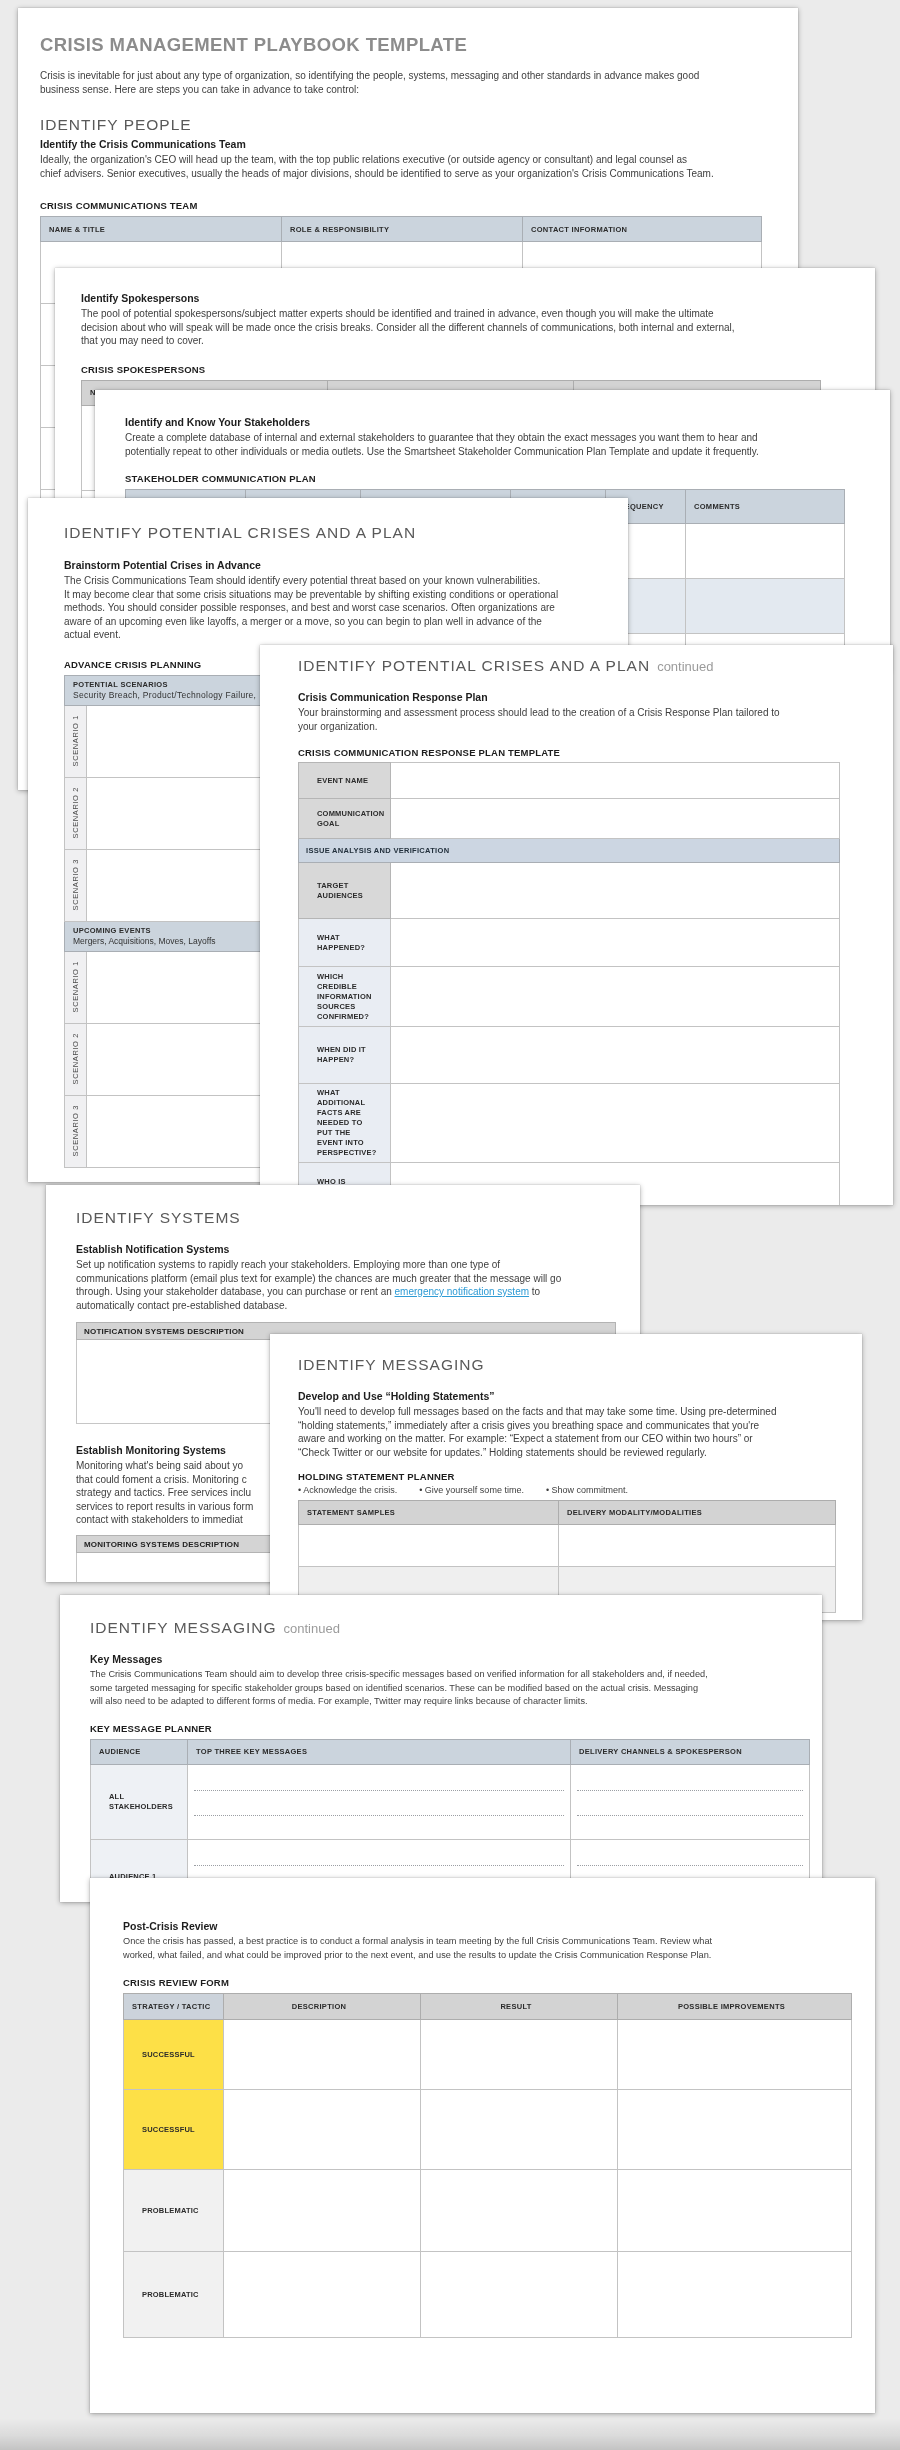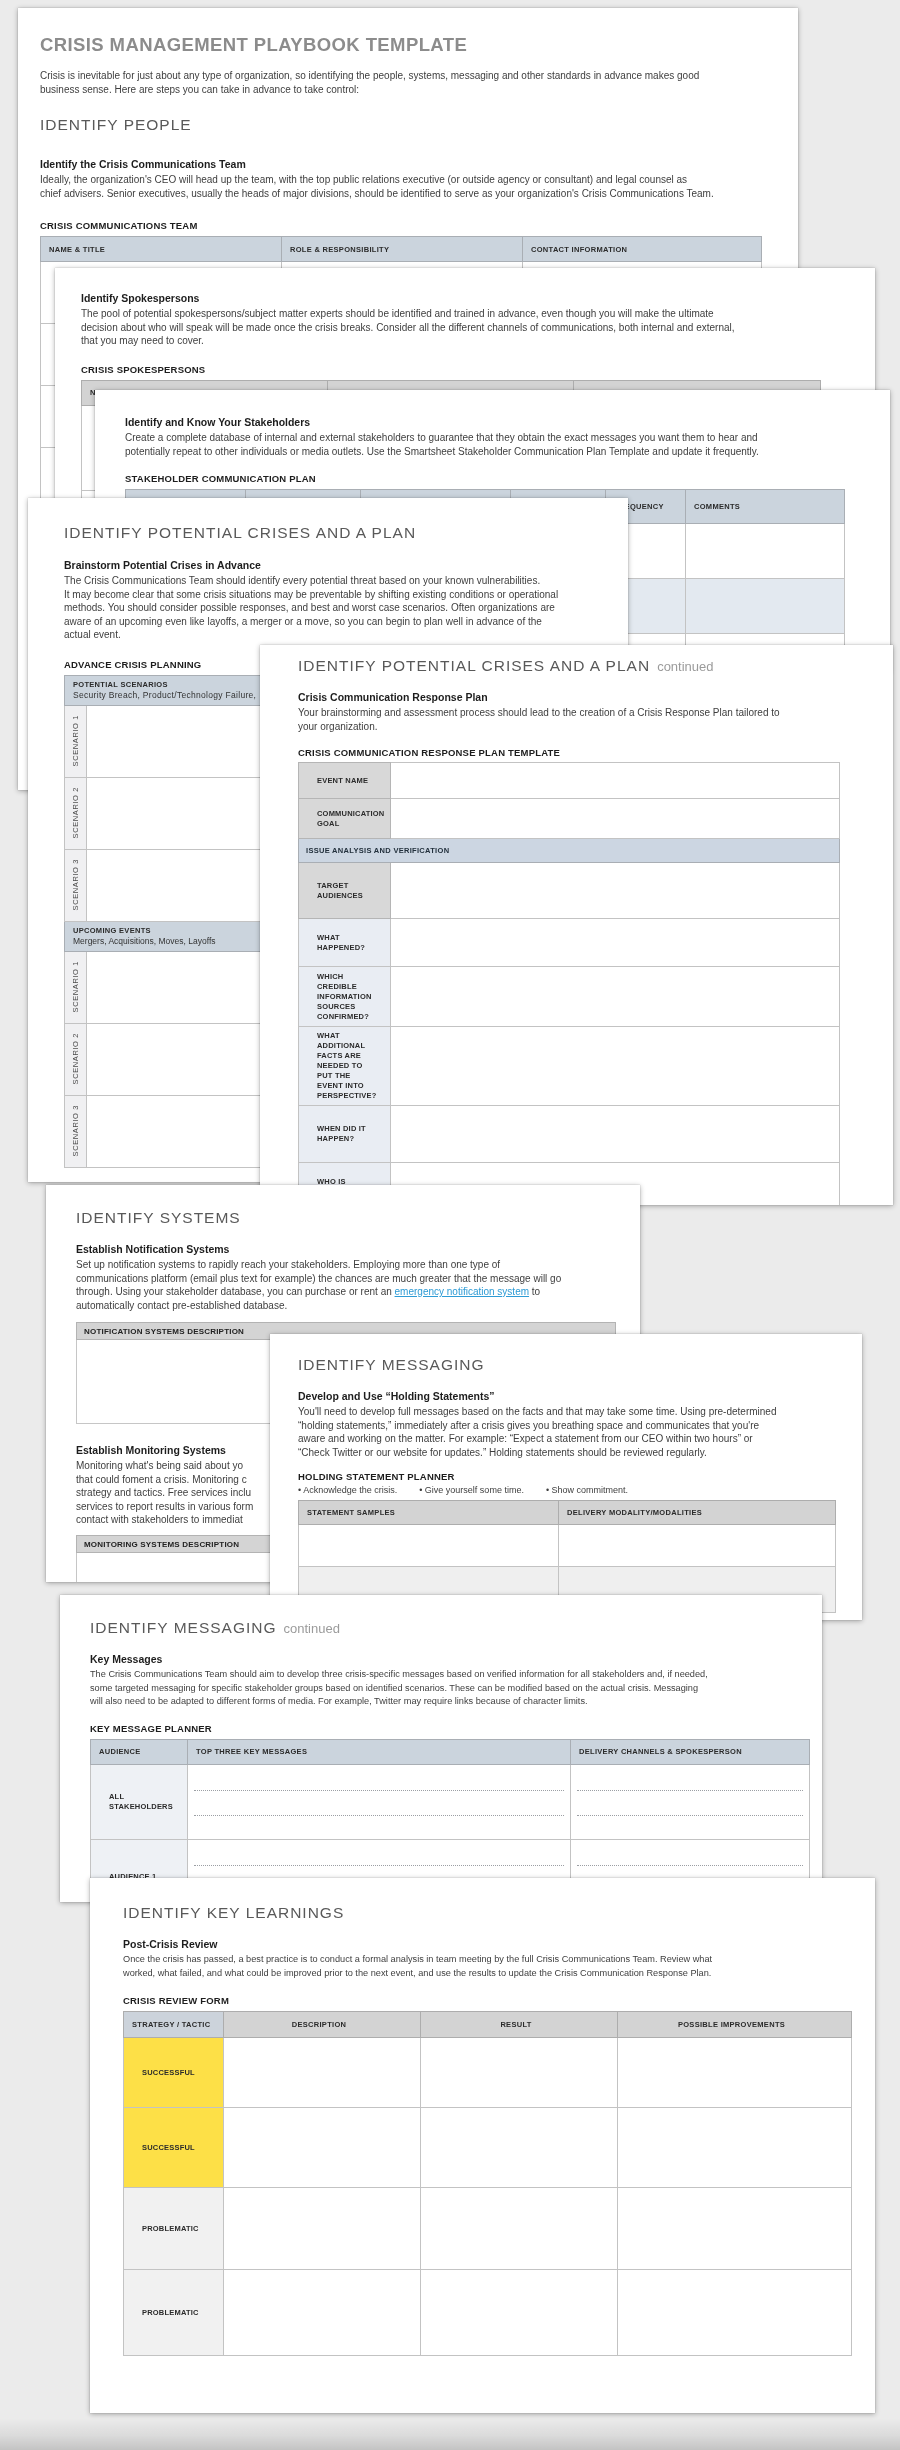--- a/index.html
+++ b/index.html
@@ -77,21 +77,21 @@
   }
 </style>
 </head>
 <body>
 
 <div class="card" style="left:18px; top:8px; width:780px; height:782px; padding:26px 38px 0 22px; z-index:1;">
   <div class="title">CRISIS MANAGEMENT PLAYBOOK TEMPLATE</div>
   <div class="p" style="margin-top:13px;">Crisis is inevitable for just about any type of organization, so identifying the people, systems, messaging and other standards in advance makes good
 business sense. Here are steps you can take in advance to take control:</div>
   <div class="h2" style="margin-top:20px;">IDENTIFY PEOPLE</div>
-  <div class="h3" style="margin-top:24px;">Identify the Crisis Communications Team</div>
+  <div class="h3" style="margin-top:4px;">Identify the Crisis Communications Team</div>
   <div class="p" style="margin-top:3px;">Ideally, the organization's CEO will head up the team, with the top public relations executive (or outside agency or consultant) and legal counsel as
 chief advisers. Senior executives, usually the heads of major divisions, should be identified to serve as your organization's Crisis Communications Team.</div>
   <div class="tlabel" style="margin-top:20px;">CRISIS COMMUNICATIONS TEAM</div>
   <table class="tbl" style="margin-top:5px; width:722px;">
     <colgroup>
         <col style="width:241px">
         <col style="width:241px">
         <col>
       </colgroup>
     <thead>
@@ -335,26 +335,26 @@
           <td></td>
         </tr>
       <tr style="height:48px;">
           <th class="rl rl-blue">WHAT HAPPENED?</th>
           <td></td>
         </tr>
       <tr style="height:60px;">
           <th class="rl rl-blue">WHICH CREDIBLE INFORMATION SOURCES CONFIRMED?</th>
           <td></td>
         </tr>
+      <tr style="height:57px;">
+          <th class="rl rl-blue">WHEN DID IT HAPPEN?</th>
+          <td></td>
+        </tr>
       <tr style="height:58px;">
           <th class="rl rl-blue">WHAT ADDITIONAL FACTS ARE NEEDED TO PUT THE EVENT INTO PERSPECTIVE?</th>
-          <td></td>
-        </tr>
-      <tr style="height:57px;">
-          <th class="rl rl-blue">WHEN DID IT HAPPEN?</th>
           <td></td>
         </tr>
       <tr style="height:48px;">
           <th class="rl rl-blue">WHO IS INVOLVED?</th>
           <td></td>
         </tr>
     </tbody>
   </table>
 </div>
 
@@ -453,21 +453,20 @@
         <td class="dotted">
             <div class="dl dl1"></div>
             <div class="dl dl2"></div>
           </td>
       </tr>
     </tbody>
   </table>
 </div>
 
 <div class="card" style="left:90px; top:1878px; width:785px; height:535px; padding:26px 23px 0 33px; z-index:9;">
-  <div class="h2">IDENTIFY KEY LEARNINGS</div>
   <div class="h3" style="margin-top:16px;">Post-Crisis Review</div>
   <div class="p" style="margin-top:3px; font-size:9.2px;">Once the crisis has passed, a best practice is to conduct a formal analysis in team meeting by the full Crisis Communications Team. Review what
 worked, what failed, and what could be improved prior to the next event, and use the results to update the Crisis Communication Response Plan.</div>
   <div class="tlabel" style="margin-top:15px;">CRISIS REVIEW FORM</div>
   <table class="tbl grayhead revtbl" style="margin-top:5px; width:729px;">
     <colgroup>
         <col style="width:100px">
         <col style="width:197px">
         <col style="width:197px">
         <col>

